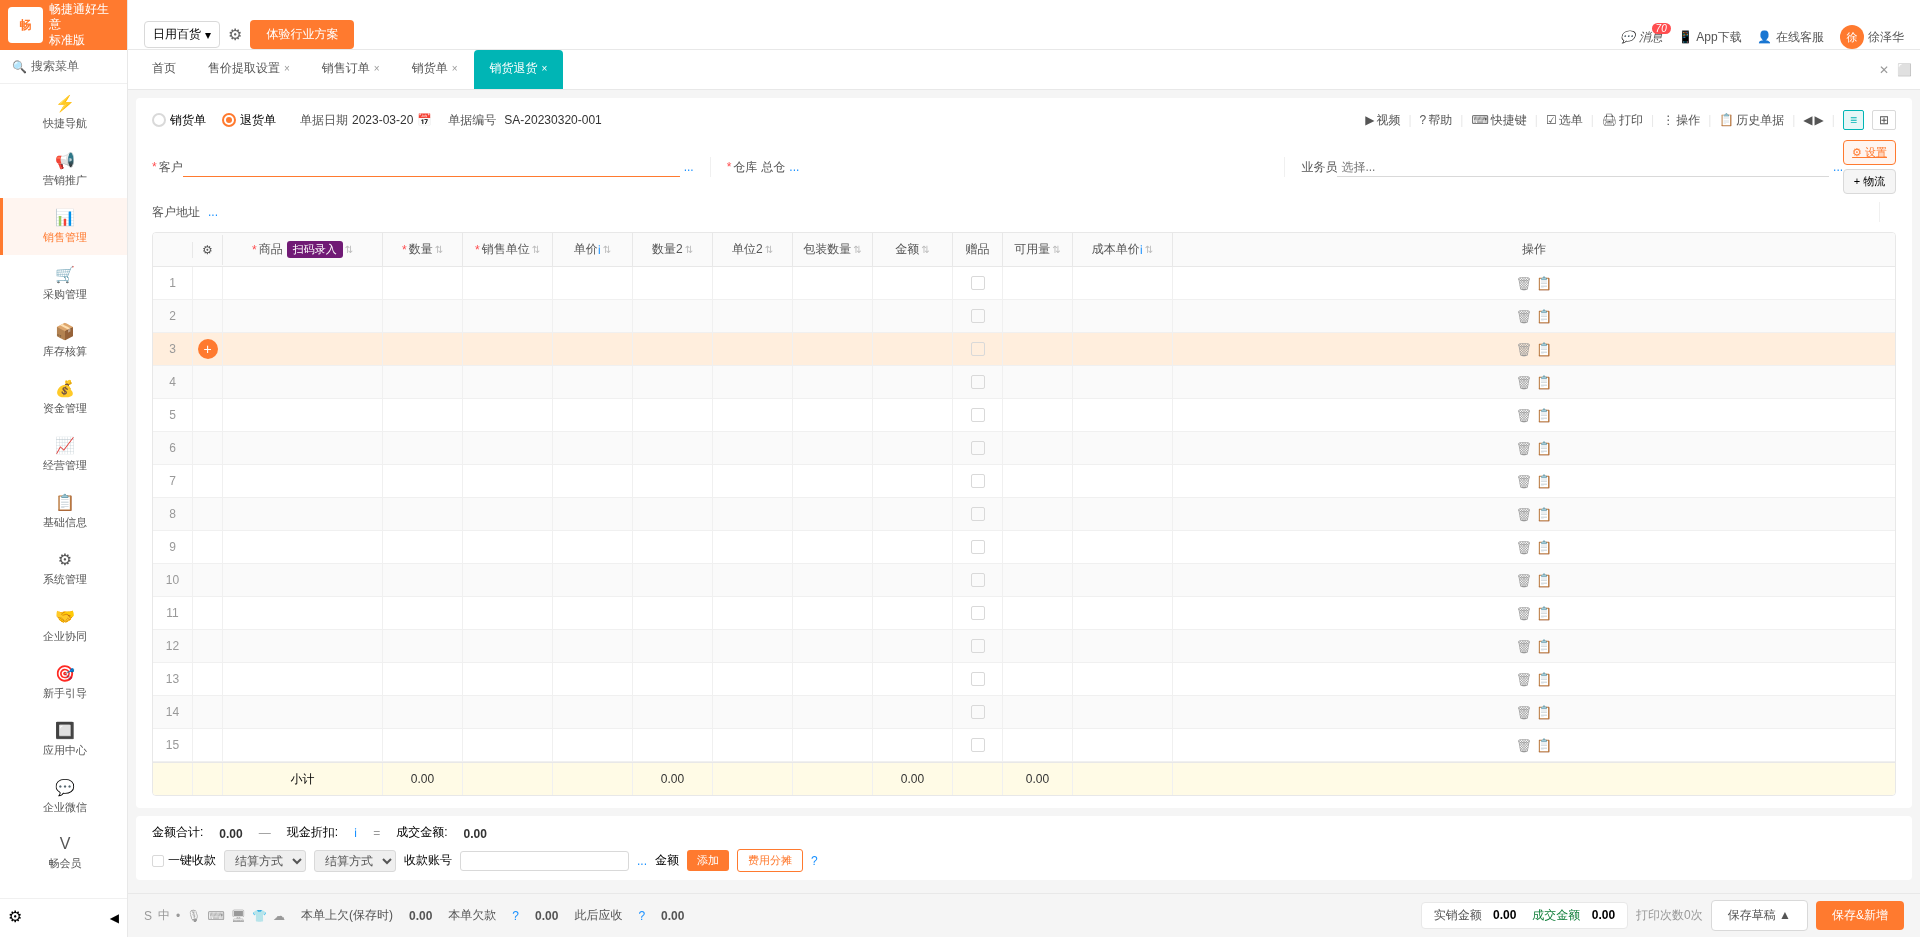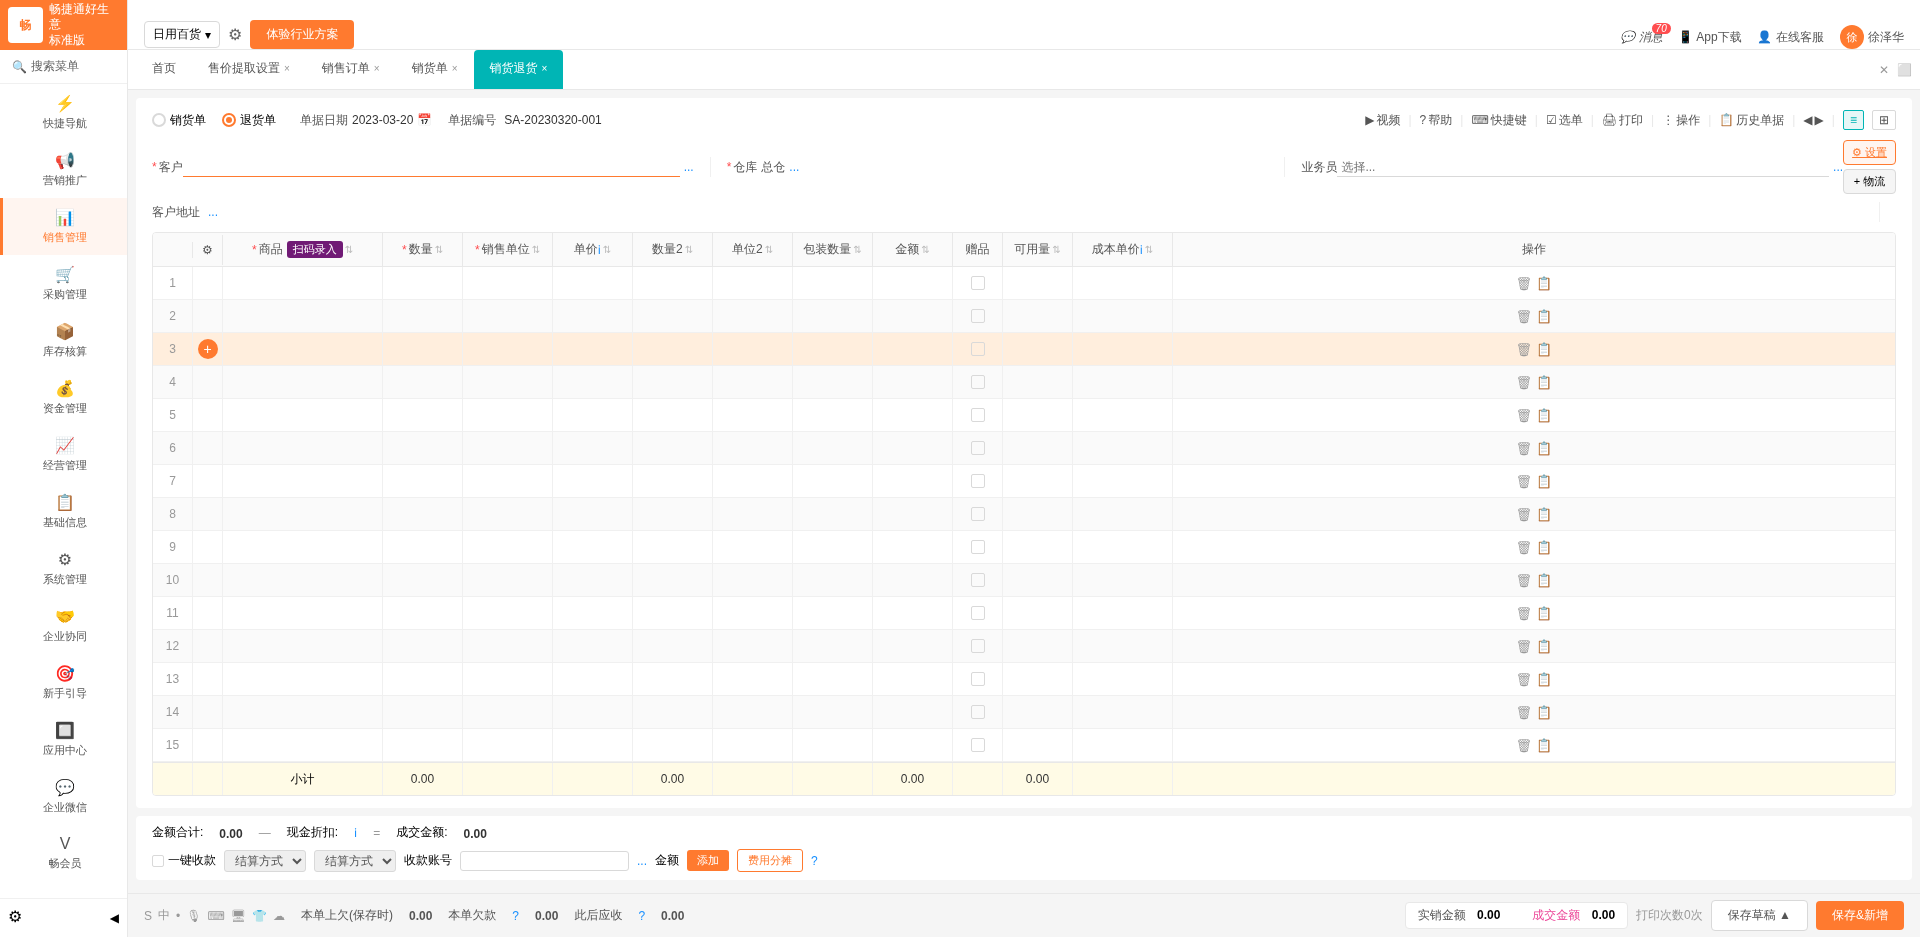--- a/index.html
+++ b/index.html
@@ -866,21 +866,21 @@
       <span style="color:#1890ff;">?</span>
       <span style="font-weight:bold;">0.00</span>
     </div>
     <div class="footer-right">
       <div style="display:flex; gap:16px; align-items:center; background:#fff; padding:4px 12px; border:1px solid #e8e8e8; border-radius:4px;">
         <div>
           <span style="color:#555; margin-right:8px;">实销金额</span>
           <span style="font-weight:bold;">0.00</span>
         </div>
         <div>
-          <span style="color:#ec4899; margin-right:8px;margin-left:16px;">成交金额</span>
+          <span style="color:#15803d; margin-right:8px;">成交金额</span>
           <span style="font-weight:bold;">0.00</span>
         </div>
       </div>
       <span style="color:#999;">打印次数0次</span>
       <button class="save-draft-btn">
         <span>保存草稿</span>
         <span>▲</span>
       </button>
       <button class="save-new-btn">
         <span>保存&amp;新增</span>

